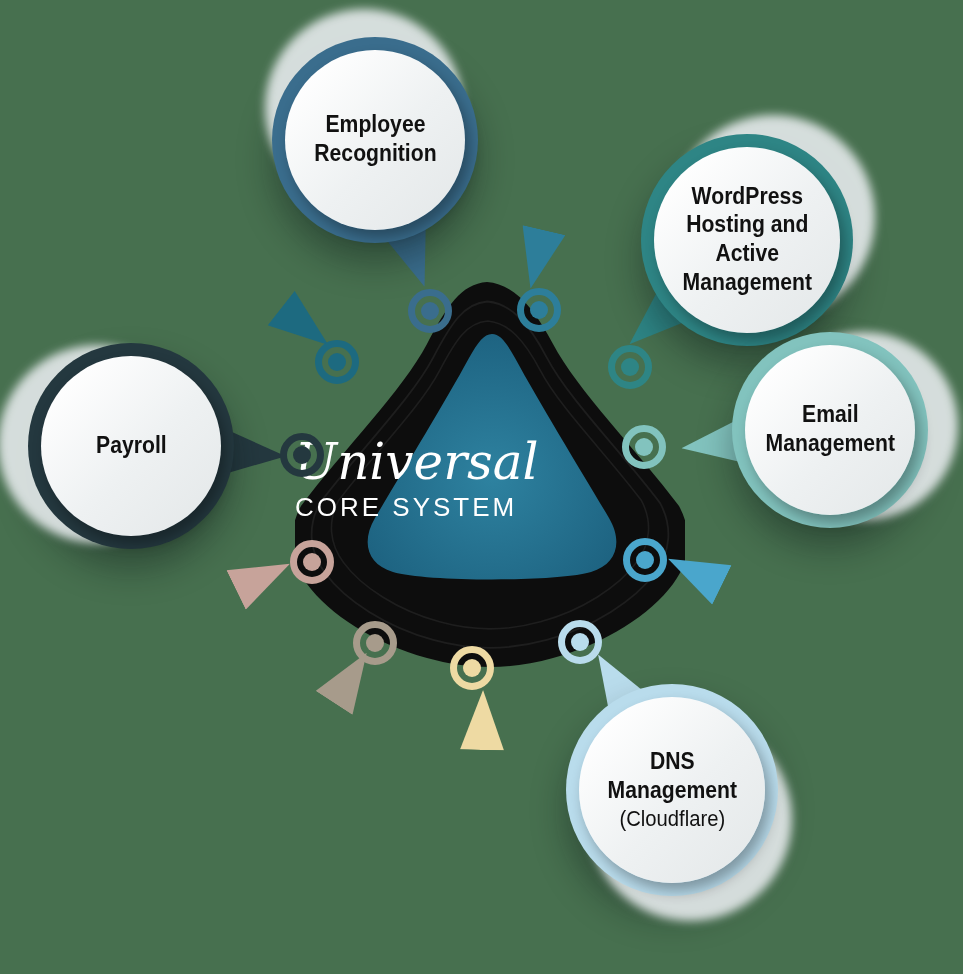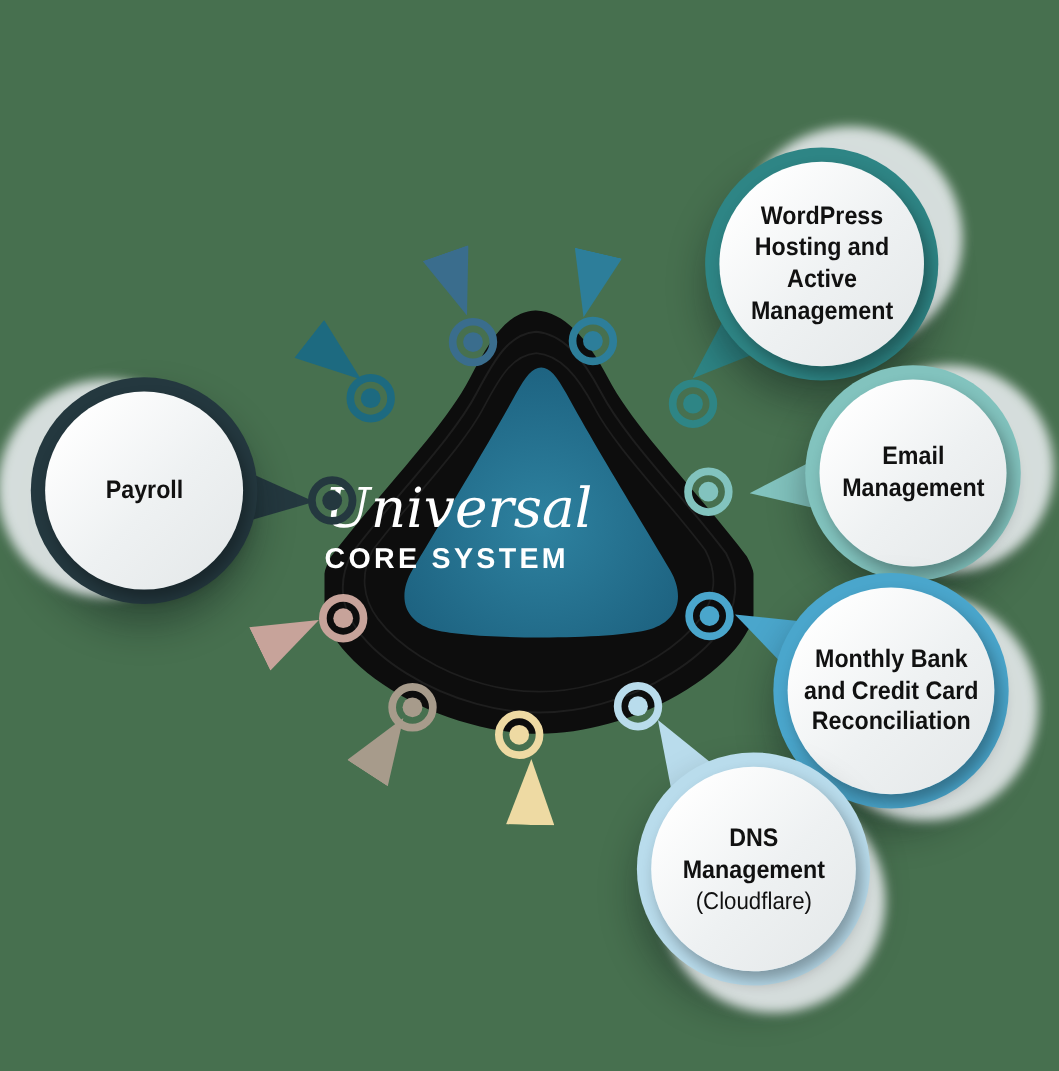--- a/index.html
+++ b/index.html
@@ -3,21 +3,21 @@
 <meta charset="utf-8">
 <style>
   html,body{margin:0;padding:0}
   body{width:963px;height:974px;background:var(--bg,#47704f);overflow:hidden}
   .stage{position:relative;width:963px;height:974px;font-family:"Liberation Sans",sans-serif}
 
   
   .emblem{position:absolute;left:295px;top:282px;width:390px;height:390px;z-index:1}
   .emblem-text{position:absolute;left:295px;top:436px;width:390px;text-align:left;z-index:2;color:#ffffff;pointer-events:none}
   .u{font-family:"DejaVu Serif",serif;font-style:italic;font-weight:400;font-size:50px;line-height:1.05}
-  .cs{font-family:"Liberation Sans",sans-serif;font-weight:700;font-size:26px;letter-spacing:3px;margin-top:3px}
+  .cs{font-family:"Liberation Sans",sans-serif;font-weight:400;font-size:26px;letter-spacing:3px;margin-top:3px}
 
   
   .bubble{position:absolute;border-radius:50%;background:var(--c,#888);
           box-shadow:var(--sx,0px) var(--sy,22px) 10px -4px rgba(226,231,232,.92),
                      0 20px 34px rgba(10,20,20,.38)}
   .face{position:absolute;inset:13px;border-radius:50%;
         background:linear-gradient(135deg,var(--face-light,#ffffff) 12%,#eef1f2 55%,var(--face-dark,#e3e7e8) 100%);
         box-shadow:5px 8px 14px rgba(0,0,0,.32);
         display:flex;align-items:center;justify-content:center;text-align:center}
   .txt{transform:scaleX(.92);color:var(--text,#111)}
@@ -31,21 +31,21 @@
   .donut::after{content:"";position:absolute;left:50%;top:50%;width:18px;height:18px;
                 margin:-9px 0 0 -9px;border-radius:50%;background:var(--c,#888)}
 
   
   .b0 {left:98px; top:141px;width:212px;height:212px;z-index:3;--sx:-27px;--sy:-21px}
   .b1 {left:272px;top:37px; width:206px;height:206px;z-index:2;--sx:-11px;--sy:-32px}
   .b2 {left:462px;top:37px; width:206px;height:206px;z-index:3;--sx:8px;  --sy:-33px}
   .b3 {left:641px;top:134px;width:212px;height:212px;z-index:4;--sx:26px; --sy:-23px}
   .b4 {left:732px;top:332px;width:196px;height:196px;z-index:5;--sx:34px; --sy:-4px}
   .b5 {left:703px;top:521px;width:214px;height:214px;z-index:6;--sx:31px; --sy:15px}
-  .b6 {left:579px;top:684px;width:212px;height:212px;z-index:7;--sx:18px; --sy:29px}
+  .b6 {left:566px;top:684px;width:212px;height:212px;z-index:7;--sx:18px; --sy:29px}
   .b7 {left:375px;top:739px;width:210px;height:210px;z-index:9;--sx:-1px; --sy:34px}
   .b8 {left:174px;top:679px;width:212px;height:212px;z-index:8;--sx:-19px;--sy:29px}
   .b9 {left:46px; top:528px;width:208px;height:208px;z-index:6;--sx:-31px;--sy:15px}
   .b10{left:28px; top:343px;width:206px;height:206px;z-index:5;--sx:-34px;--sy:-2px}
 
   
   .t0 {left:281px;top:286px;transform:rotate(38deg)}
   .t1 {left:405px;top:208px;transform:rotate(71deg)}
   .t2 {left:544px;top:208px;transform:rotate(103deg)}
   .t3 {left:674px;top:282px;transform:rotate(138deg)}
@@ -105,46 +105,45 @@
   <div class="tail t2" style="--c: #2d7e9a;"></div>
   <div class="tail t3" style="--c: #2e8585;"></div>
   <div class="tail t4" style="--c: #82c3be;"></div>
   <div class="tail t5" style="--c: #4aa6cc;"></div>
   <div class="tail t6" style="--c: #b9dcec;"></div>
   <div class="tail t7" style="--c: #eedaa3;"></div>
   <div class="tail t8" style="--c: #a79b8b;"></div>
   <div class="tail t9" style="--c: #c7a39a;"></div>
   <div class="tail t10" style="--c: #24383f;"></div>
 
+  <div class="bubble b1" style="--c: #3a6d8d;">
+    <div class="face">
+        <div class="txt">
+      <div class="title">Employee
+Recognition</div>
+      <div class="subtitle"></div>
+    </div>
+      </div>
+  </div>
   <div class="bubble b3" style="--c: #2e8585;">
     <div class="face">
         <div class="txt">
       <div class="title">WordPress
 Hosting and
 Active
 Management</div>
       <div class="subtitle"></div>
     </div>
       </div>
   </div>
   <div class="bubble b4" style="--c: #82c3be;">
     <div class="face">
         <div class="txt">
       <div class="title">Email
 Management</div>
-      <div class="subtitle"></div>
-    </div>
-      </div>
-  </div>
-  <div class="bubble b5" style="--c: #4aa6cc;">
-    <div class="face">
-        <div class="txt">
-      <div class="title">Monthly Bank
-and Credit Card
-Reconciliation</div>
       <div class="subtitle"></div>
     </div>
       </div>
   </div>
   <div class="bubble b6" style="--c: #b9dcec;">
     <div class="face">
         <div class="txt">
       <div class="title">DNS
 Management</div>
       <div class="subtitle">(Cloudflare)</div>

